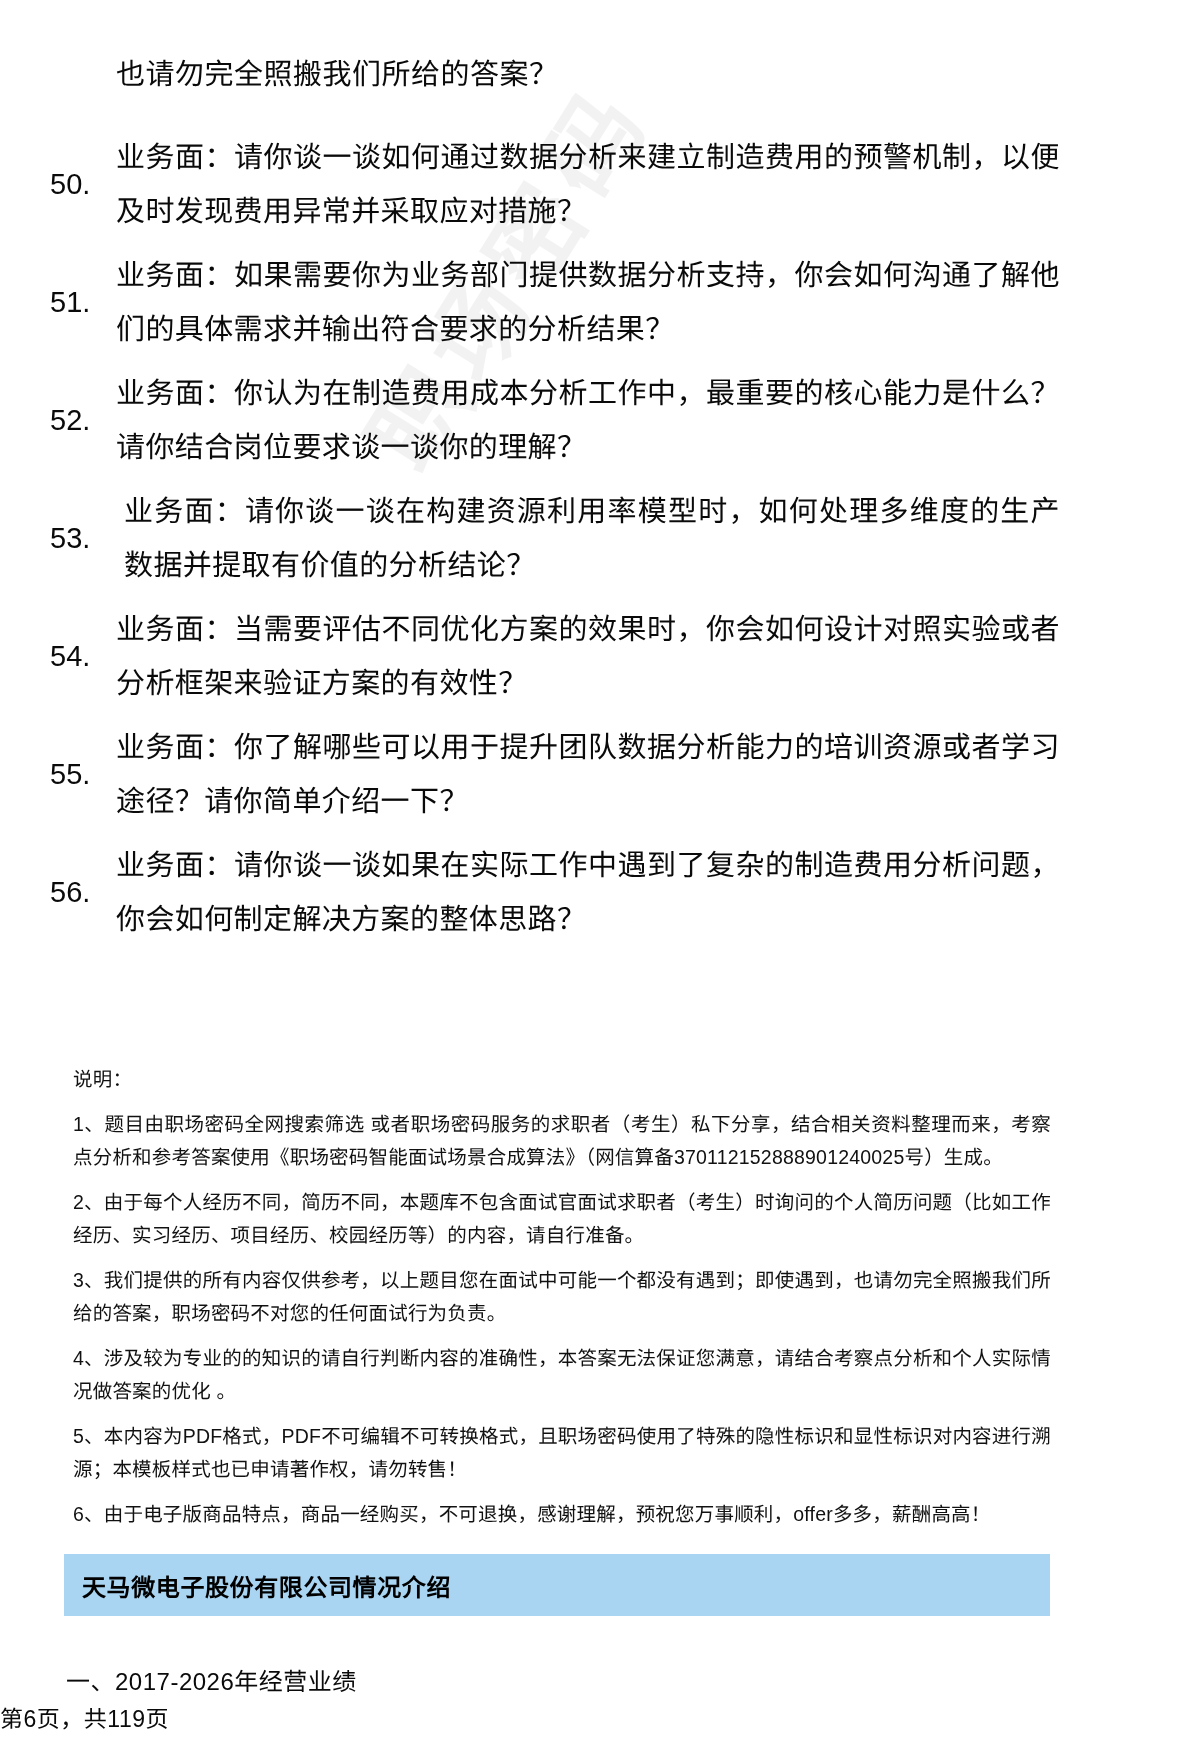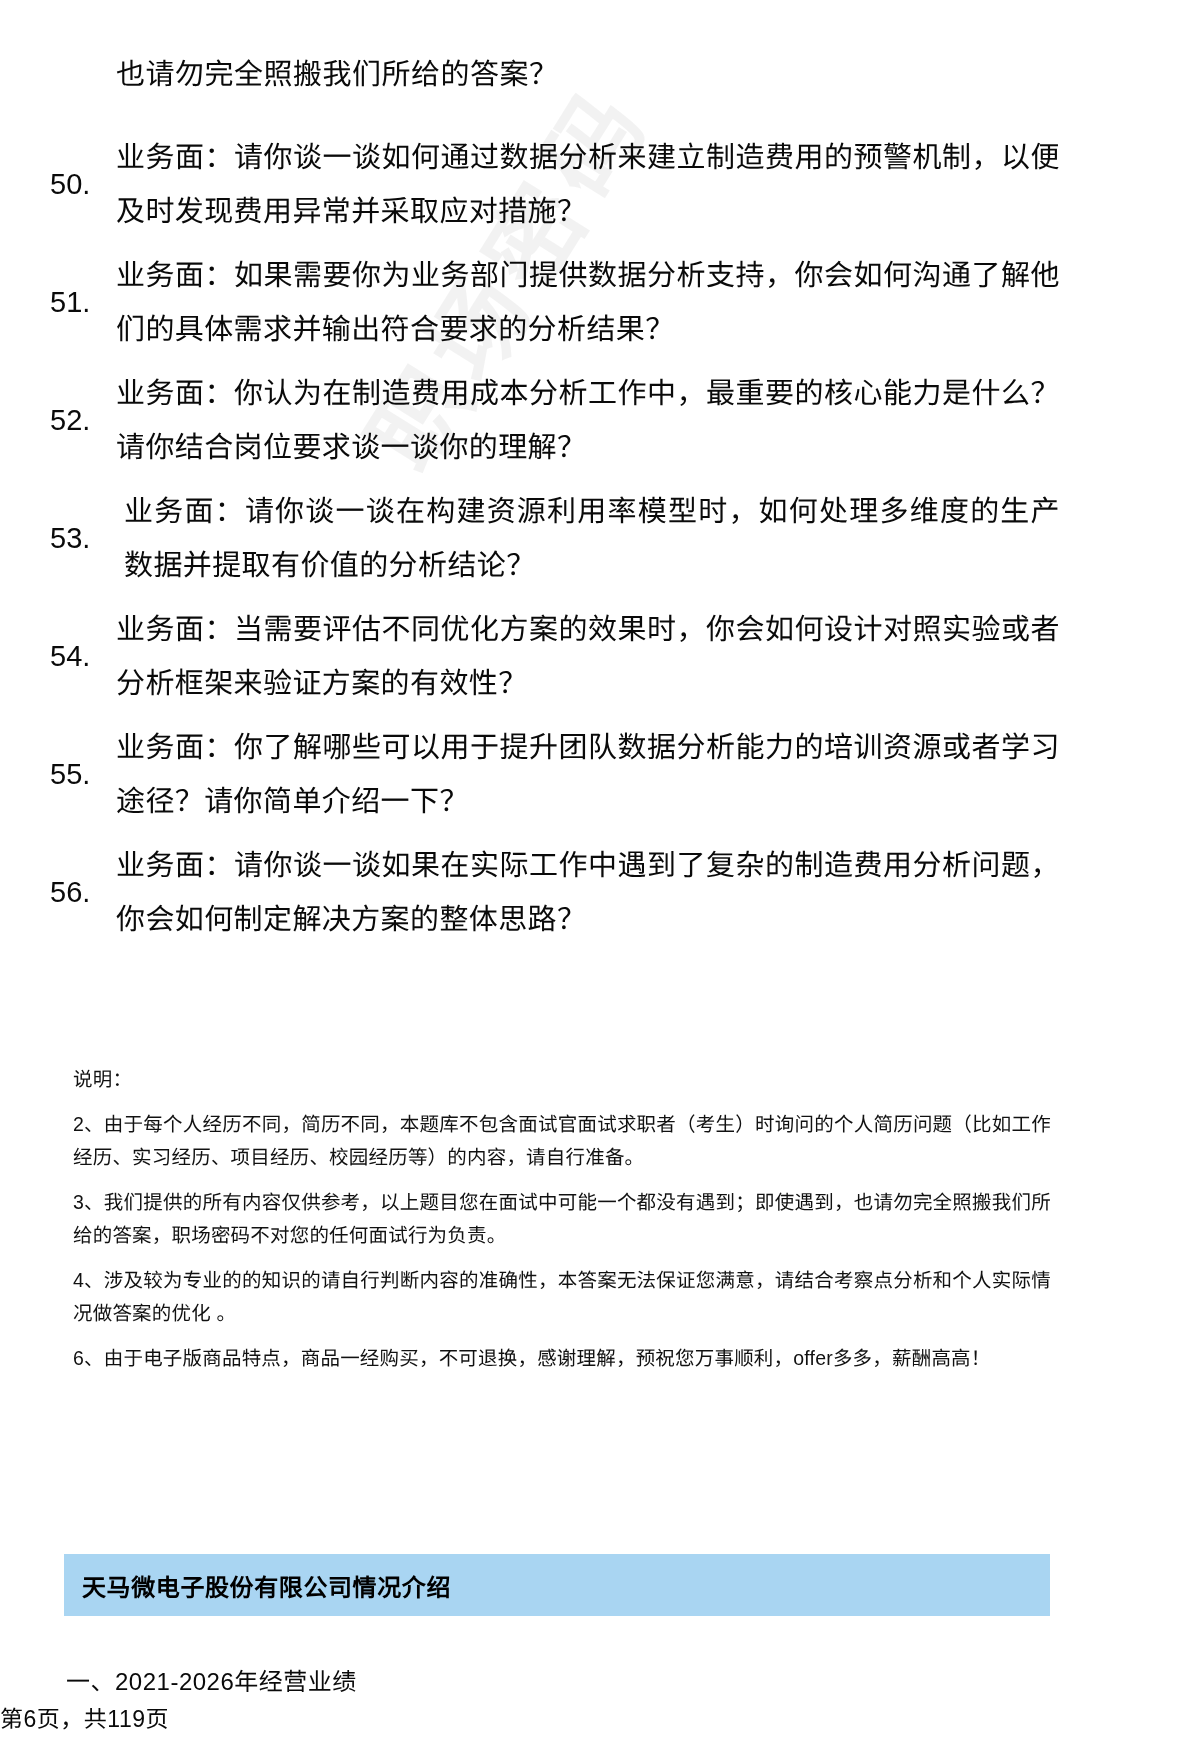--- a/index.html
+++ b/index.html
@@ -198,29 +198,31 @@
 
     <div class="q-item" style="top:838px;">
       <div class="q-num">56.</div>
       <div class="q-text">业务面：请你谈一谈如果在实际工作中遇到了复杂的制造费用分析问题，你会如何制定解决方案的整体思路？</div>
     </div>
 
   </div>
 
   <div class="notes">
     <p class="nline">说明：</p>
+    <p class="nline">1、题目由职场密码全网搜索筛选 或者职场密码服务的求职者（考生）私下分享，结合相关资料整理而来，考察点分析和参考答案使用《职场密码智能面试场景合成算法》（网信算备370112152888901240025号）生成。</p>
     <p class="nline">2、由于每个人经历不同，简历不同，本题库不包含面试官面试求职者（考生）时询问的个人简历问题（比如工作经历、实习经历、项目经历、校园经历等）的内容，请自行准备。</p>
     <p class="nline">3、我们提供的所有内容仅供参考，以上题目您在面试中可能一个都没有遇到；即使遇到，也请勿完全照搬我们所给的答案，职场密码不对您的任何面试行为负责。</p>
     <p class="nline">4、涉及较为专业的的知识的请自行判断内容的准确性，本答案无法保证您满意，请结合考察点分析和个人实际情况做答案的优化 。</p>
+    <p class="nline">5、本内容为PDF格式，PDF不可编辑不可转换格式，且职场密码使用了特殊的隐性标识和显性标识对内容进行溯源；本模板样式也已申请著作权，请勿转售！</p>
     <p class="nline">6、由于电子版商品特点，商品一经购买，不可退换，感谢理解，预祝您万事顺利，offer多多，薪酬高高！</p>
   </div>
 
   <div class="blue-box">
     <span class="blue-box-label">天马微电子股份有限公司情况介绍</span>
   </div>
 
-  <div class="sec-heading">一、2021-2026年经营业绩</div>
+  <div class="sec-heading">一、2017-2026年经营业绩</div>
 
   <div class="footer">
     <span>第6页，共119页</span>
   </div>
 
 </div>
 
 </body></html>

